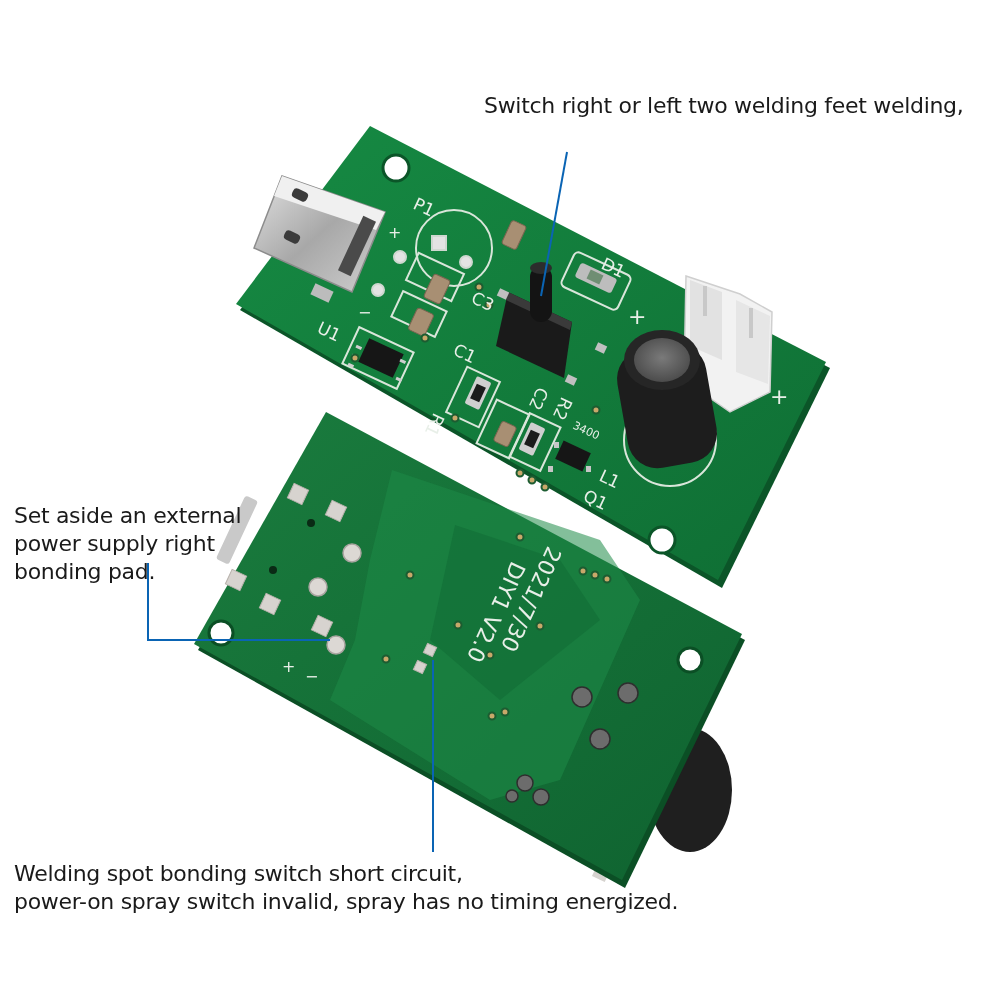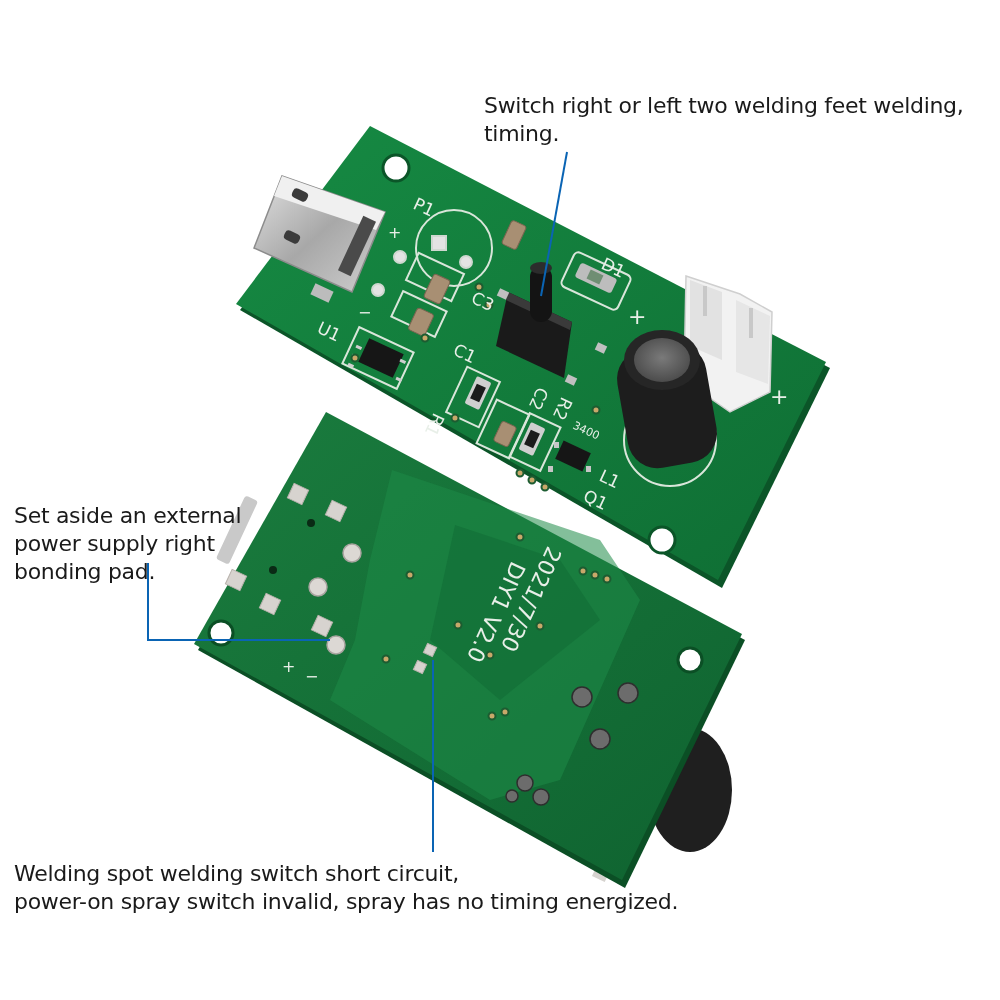--- a/index.html
+++ b/index.html
@@ -247,26 +247,25 @@
 
     <g stroke="#0a64b4" stroke-width="2" fill="none">
       <line x1="567" y1="152" x2="541" y2="296"></line>
       <polyline points="148,563 148,640 330,640"></polyline>
       <line x1="433" y1="660" x2="433" y2="852"></line>
     </g>
   </svg>
 
   <div class="caption" id="cap-switch">
     <span class="ln">Switch right or left two welding feet welding,</span>
-    <span class="ln">timing.</span>
   </div>
 
   <div class="caption" id="cap-pad">
     <span class="ln">Set aside an external</span>
     <span class="ln">power supply right</span>
     <span class="ln">bonding pad.</span>
   </div>
 
   <div class="caption" id="cap-short">
-    <span class="ln">Welding spot welding switch short circuit,</span>
+    <span class="ln">Welding spot bonding switch short circuit,</span>
     <span class="ln">power-on spray switch invalid, spray has no timing energized.</span>
   </div>
 </div>
 
 </body></html>

